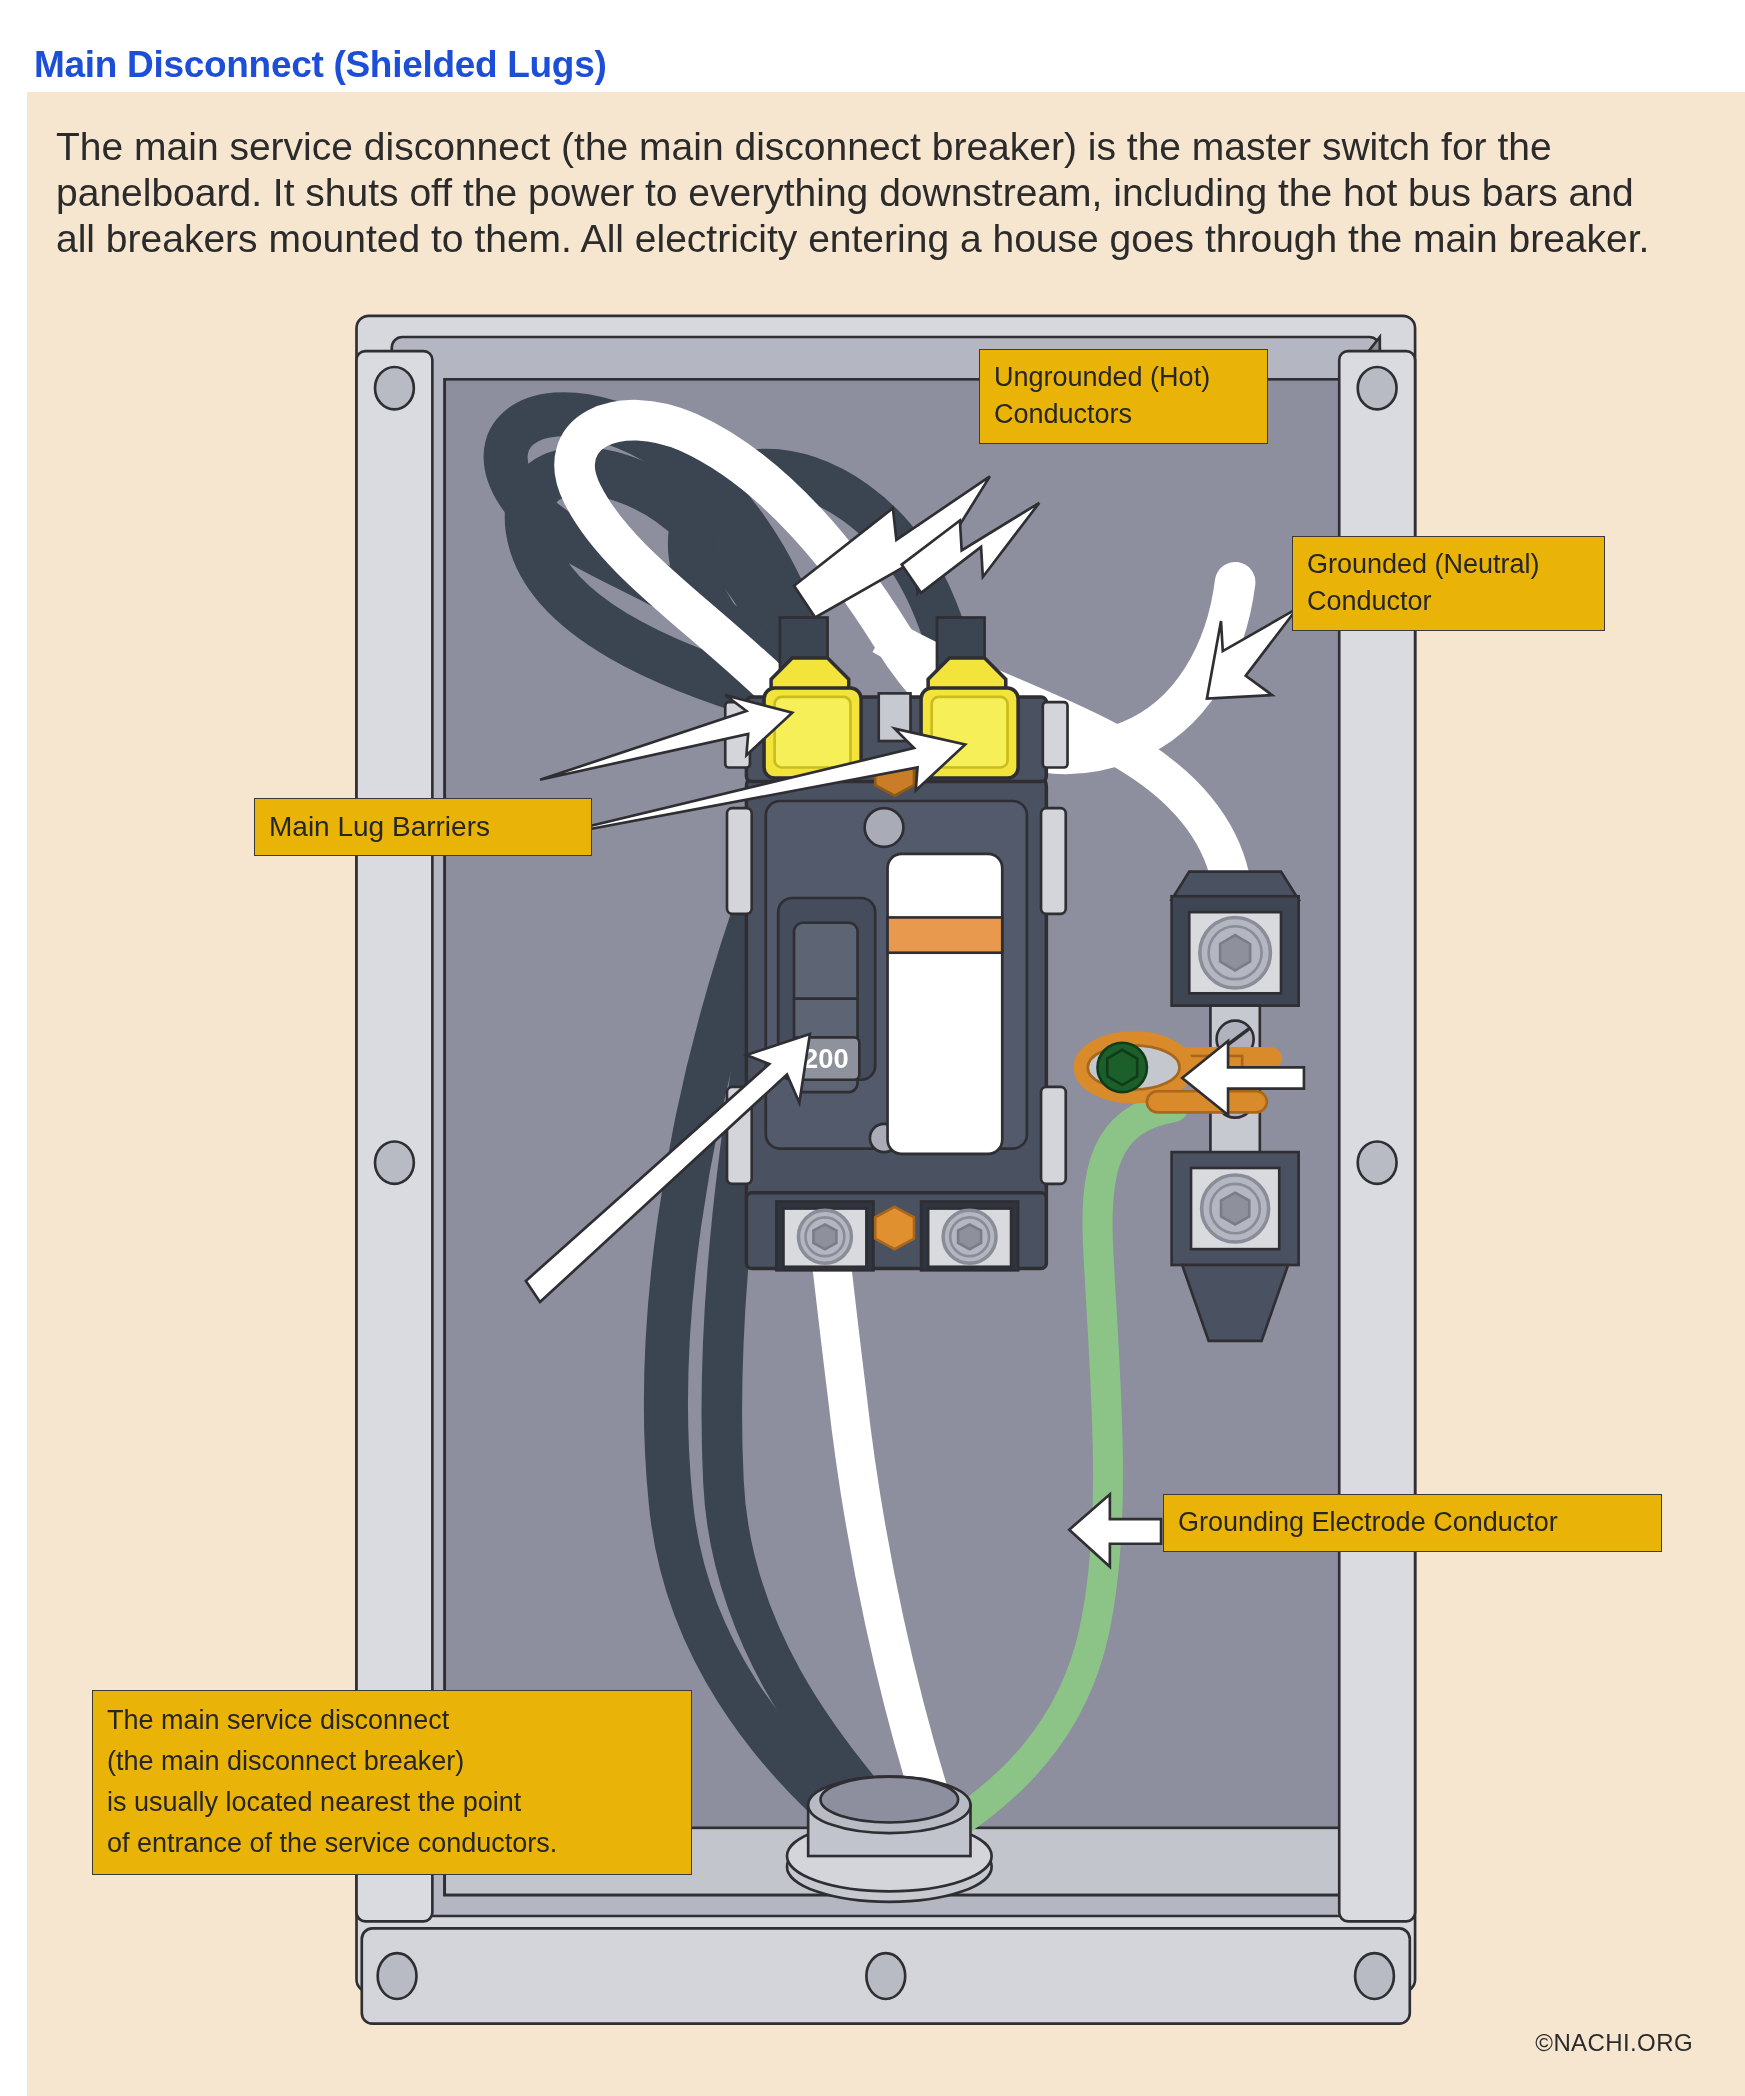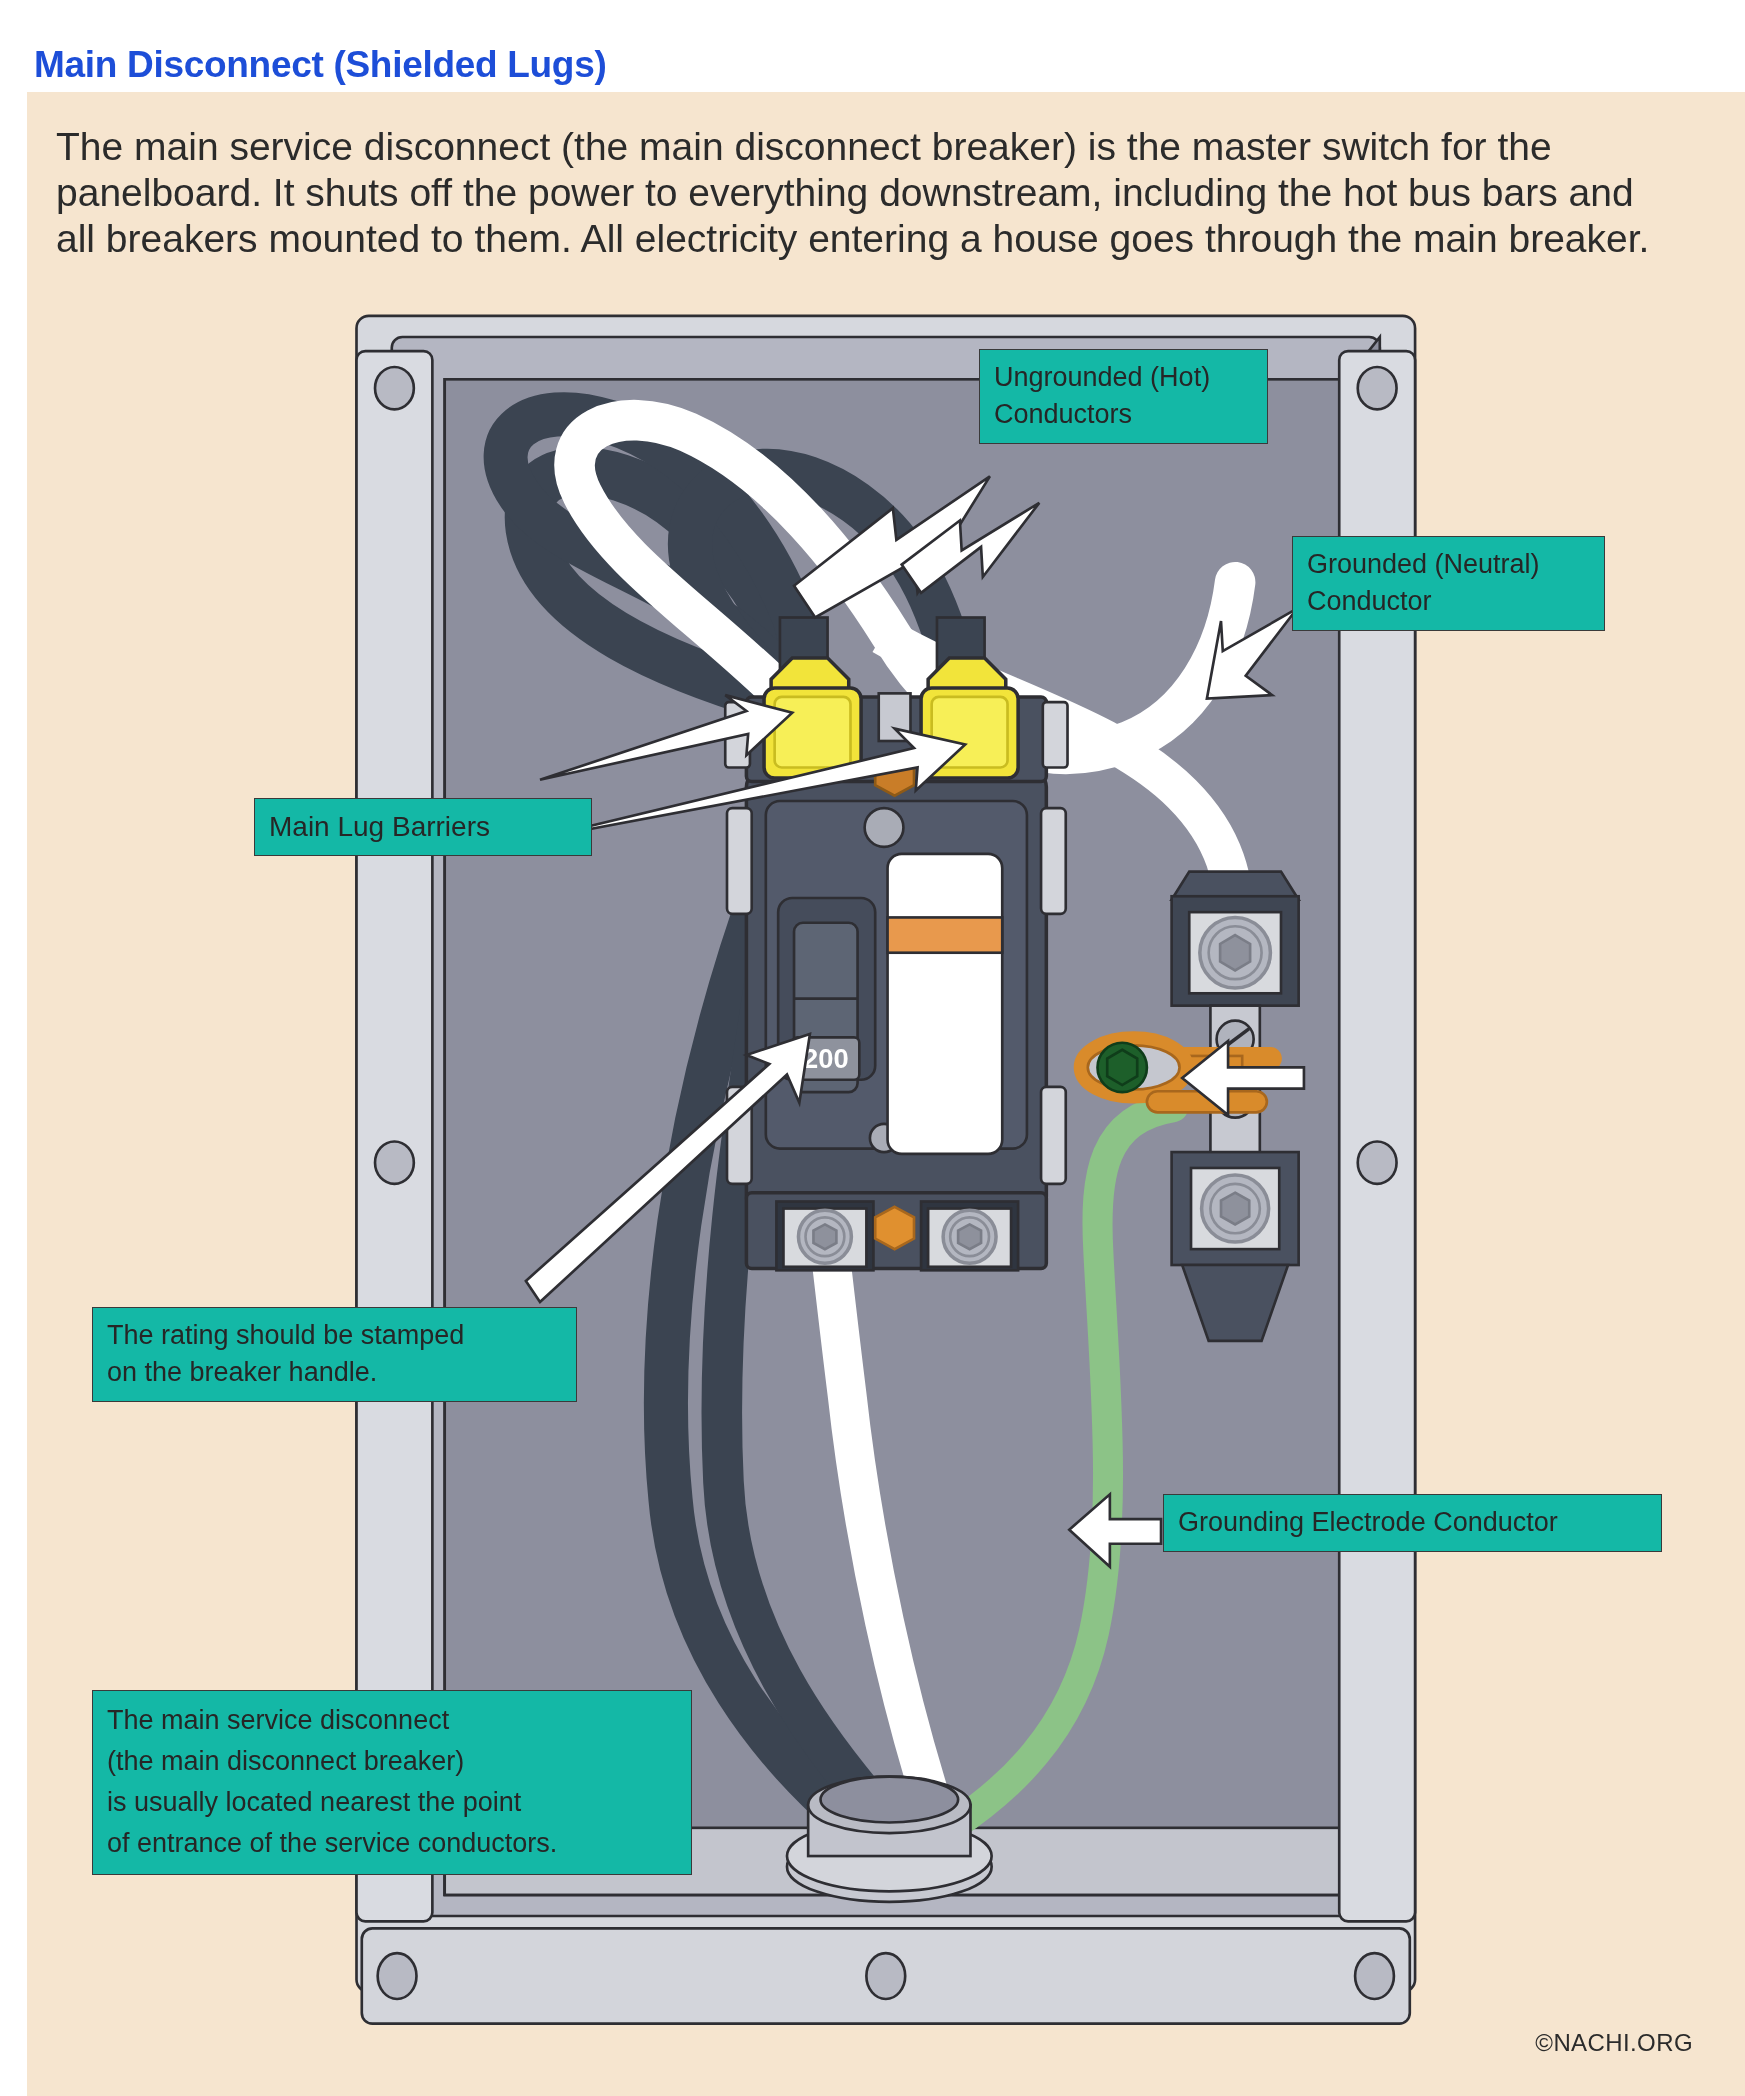--- a/index.html
+++ b/index.html
@@ -32,21 +32,21 @@
     font-size: 24px; color: #2b2b2b; letter-spacing: 0.4px;
   }
 
   
   #stage { position: absolute; left: 0; top: 0; width: 1746px; height: 1560px; }
   #stage svg { display: block; }
 
   
   .callout {
     position: absolute;
-    background: #14b8a6;
+    background: #eab308;
     border: 1.8px solid #3a3a3a;
     color: #262626;
     font-size: 27px;
     line-height: 37px;
     padding: 8.8px 14px 10.6px 14px;
     white-space: pre-line;
   }
   .c-hot      { left: 979px; top: 349px;  width: 289px; }
   .c-neutral  { left: 1292px; top: 536px;  width: 313px; }
   .c-lug      { left: 254px;  top: 798px;  width: 338px; font-size: 28px; }
@@ -310,22 +310,20 @@
 
   <div class="callout c-hot">Ungrounded (Hot)
 Conductors</div>
 
   <div class="callout c-neutral">Grounded (Neutral)
 Conductor</div>
 
   <div class="callout c-lug">Main Lug Barriers</div>
 
 
-  <div class="callout c-rating">The rating should be stamped
-on the breaker handle.</div>
 
   <div class="callout c-gec">Grounding Electrode Conductor</div>
 
   <div class="callout c-located">The main service disconnect
 (the main disconnect breaker)
 is usually located nearest the point
 of entrance of the service conductors.</div>
 
   <div id="copyright">©NACHI.ORG</div>
 

